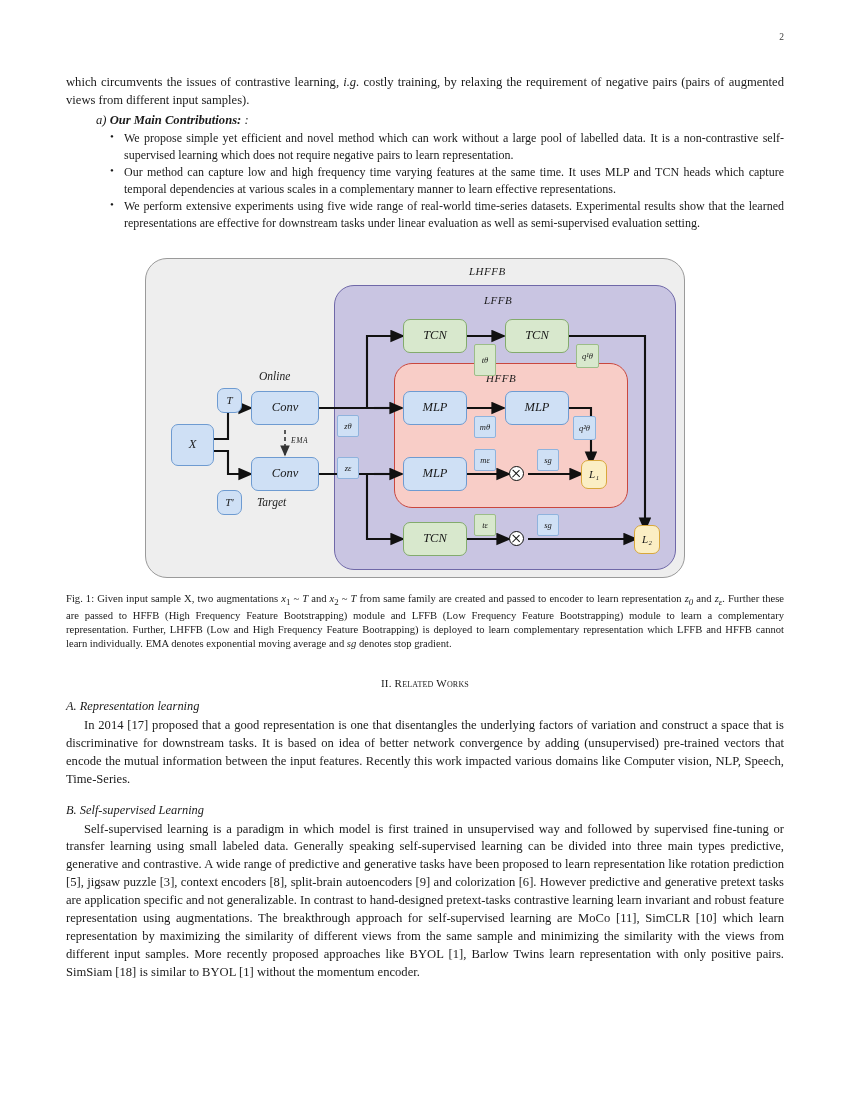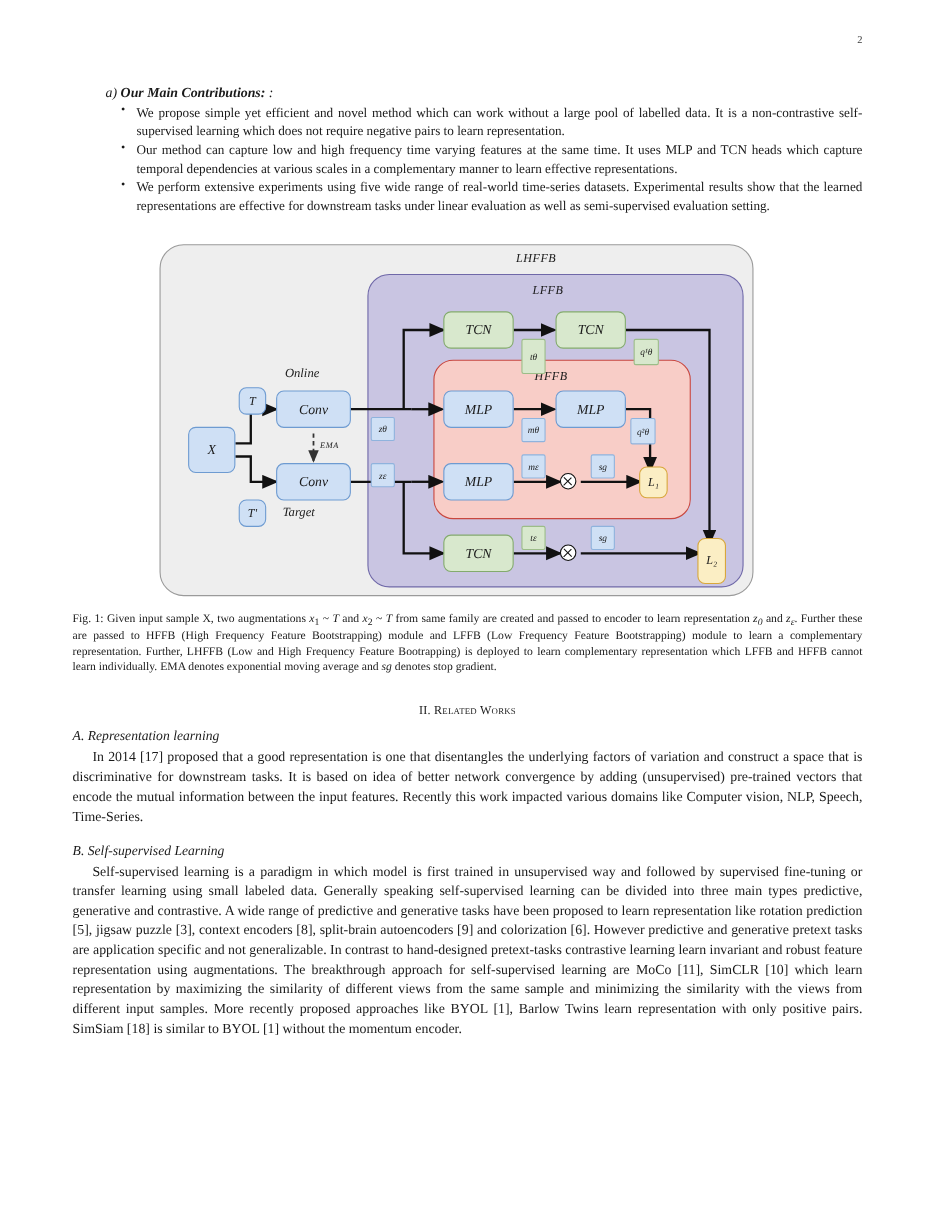--- a/index.html
+++ b/index.html
@@ -184,20 +184,21 @@
 </style>
 </head>
 <body>
 
 <div class="page">
 
   <div class="page-number">2</div>
 
   <div class="content">
 
+    <p class="body">which circumvents the issues of contrastive learning, <em class="it">i.g.</em> costly training, by relaxing the requirement of negative pairs (pairs of augmented views from different input samples).</p>
 
     <div class="contrib-head"><em class="it">a)</em> <b><em class="it">Our Main Contributions:</em></b> <em class="it">:</em></div>
 
     <ul class="contribs">
       <li>We propose simple yet efficient and novel method which can work without a large pool of labelled data. It is a non-contrastive self-supervised learning which does not require negative pairs to learn representation.</li>
       <li>Our method can capture low and high frequency time varying features at the same time. It uses MLP and TCN heads which capture temporal dependencies at various scales in a complementary manner to learn effective representations.</li>
       <li>We perform extensive experiments using five wide range of real-world time-series datasets. Experimental results show that the learned representations are effective for downstream tasks under linear evaluation as well as semi-supervised evaluation setting.</li>
     </ul>
 
     <div class="figure-wrap">
@@ -272,21 +273,21 @@
 
         <div class="box nodebox n-green" style="left:258px; top:67px; width:64px; height:34px;">TCN</div>
         <div class="box nodebox n-green" style="left:360px; top:67px; width:64px; height:34px;">TCN</div>
         <div class="box nodebox n-green" style="left:258px; top:270px; width:64px; height:34px;">TCN</div>
 
         <div class="box nodebox n-blue" style="left:258px; top:139px; width:64px; height:34px;">MLP</div>
         <div class="box nodebox n-blue" style="left:360px; top:139px; width:64px; height:34px;">MLP</div>
         <div class="box nodebox n-blue" style="left:258px; top:205px; width:64px; height:34px;">MLP</div>
 
         <div class="box nodebox n-yellow" style="left:436px; top:208px; width:26px; height:29px; font-size:11px;">L₁</div>
-        <div class="box nodebox n-yellow" style="left:489px; top:273px; width:26px; height:42px; font-size:11px;">L₂</div>
+        <div class="box nodebox n-yellow" style="left:489px; top:273px; width:26px; height:29px; font-size:11px;">L₂</div>
 
         <div class="mul" style="left:364px; top:214px;"></div>
         <div class="mul" style="left:364px; top:279px;"></div>
 
         <div class="tag t-blue" style="left:192px; top:163px; width:22px; height:22px;">zθ</div>
         <div class="tag t-blue" style="left:192px; top:205px; width:22px; height:22px;">zε</div>
         <div class="tag t-green" style="left:329px; top:92px; width:22px; height:32px;">tθ</div>
         <div class="tag t-green" style="left:431px; top:92px; width:23px; height:24px;">q¹θ</div>
         <div class="tag t-blue" style="left:329px; top:164px; width:22px; height:22px;">mθ</div>
         <div class="tag t-blue" style="left:428px; top:164px; width:23px; height:24px;">q²θ</div>

